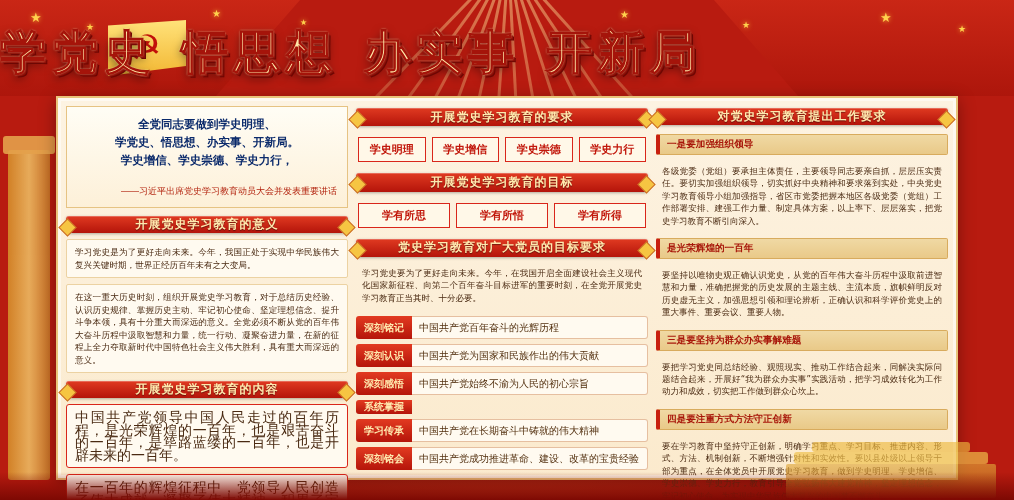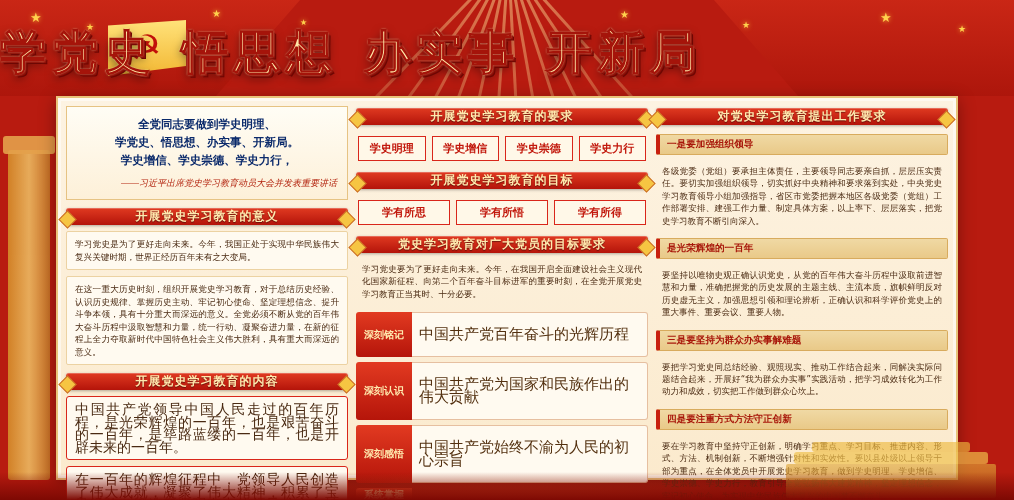--- a/index.html
+++ b/index.html
@@ -79,21 +79,21 @@
   .quotebox{
     background:linear-gradient(180deg,#fffdf5,#fdf0d8);
     border:1px solid #e6c383;padding:8px 10px 9px;
     text-align:center;
   }
   .quotebox .ql{
     color:#0b2a6b;font-weight:700;font-size:11.5px;line-height:18px;
     font-family:"DejaVu Sans","Liberation Sans",sans-serif;
   }
   .quotebox .src{
-    margin-top:8px;color:#b3240f;font-size:9px;line-height:13px;text-align:right;font-style:italic;
+    margin-top:16px;color:#b3240f;font-size:9px;line-height:13px;text-align:right;
   }
 
   .hdr{
     position:relative;height:24px;margin-top:2px;
     background:linear-gradient(180deg,#e03a21,#b4140a);
     border-radius:3px;
     display:flex;align-items:center;justify-content:center;
     box-shadow:0 1px 3px rgba(0,0,0,.3), inset 0 1px 0 rgba(255,255,255,.25);
   }
   .hdr span{
@@ -133,22 +133,22 @@
   .rowitem .tag{
     flex:0 0 56px;background:linear-gradient(180deg,#e23a21,#b5150a);
     color:#ffe9ae;font-weight:700;font-size:10px;
     display:flex;align-items:center;justify-content:center;
     border-radius:3px 0 0 3px;
     font-family:"DejaVu Sans","Liberation Sans",sans-serif;
   }
   .rowitem .txt{
     flex:1;background:#fffaf0;border:1px solid #e6bfa0;border-left:none;
     border-radius:0 3px 3px 0;
-    color:#53300f;font-size:15px;line-height:13px;
-    display:flex;align-items:center;padding:15px 7px;
+    color:#53300f;font-size:10px;line-height:13px;
+    display:flex;align-items:center;padding:4px 7px;
     font-family:"DejaVu Sans","Liberation Sans",sans-serif;
   }
 
   .subhdr{
     background:linear-gradient(180deg,#f0d9a4,#e9c988);
     border:1px solid #d8ab5d;border-left:4px solid #c8200f;
     color:#a8170a;font-weight:700;font-size:9.6px;
     padding:3px 7px;margin-top:3px;border-radius:2px;
     font-family:"DejaVu Sans","Liberation Sans",sans-serif;
   }

